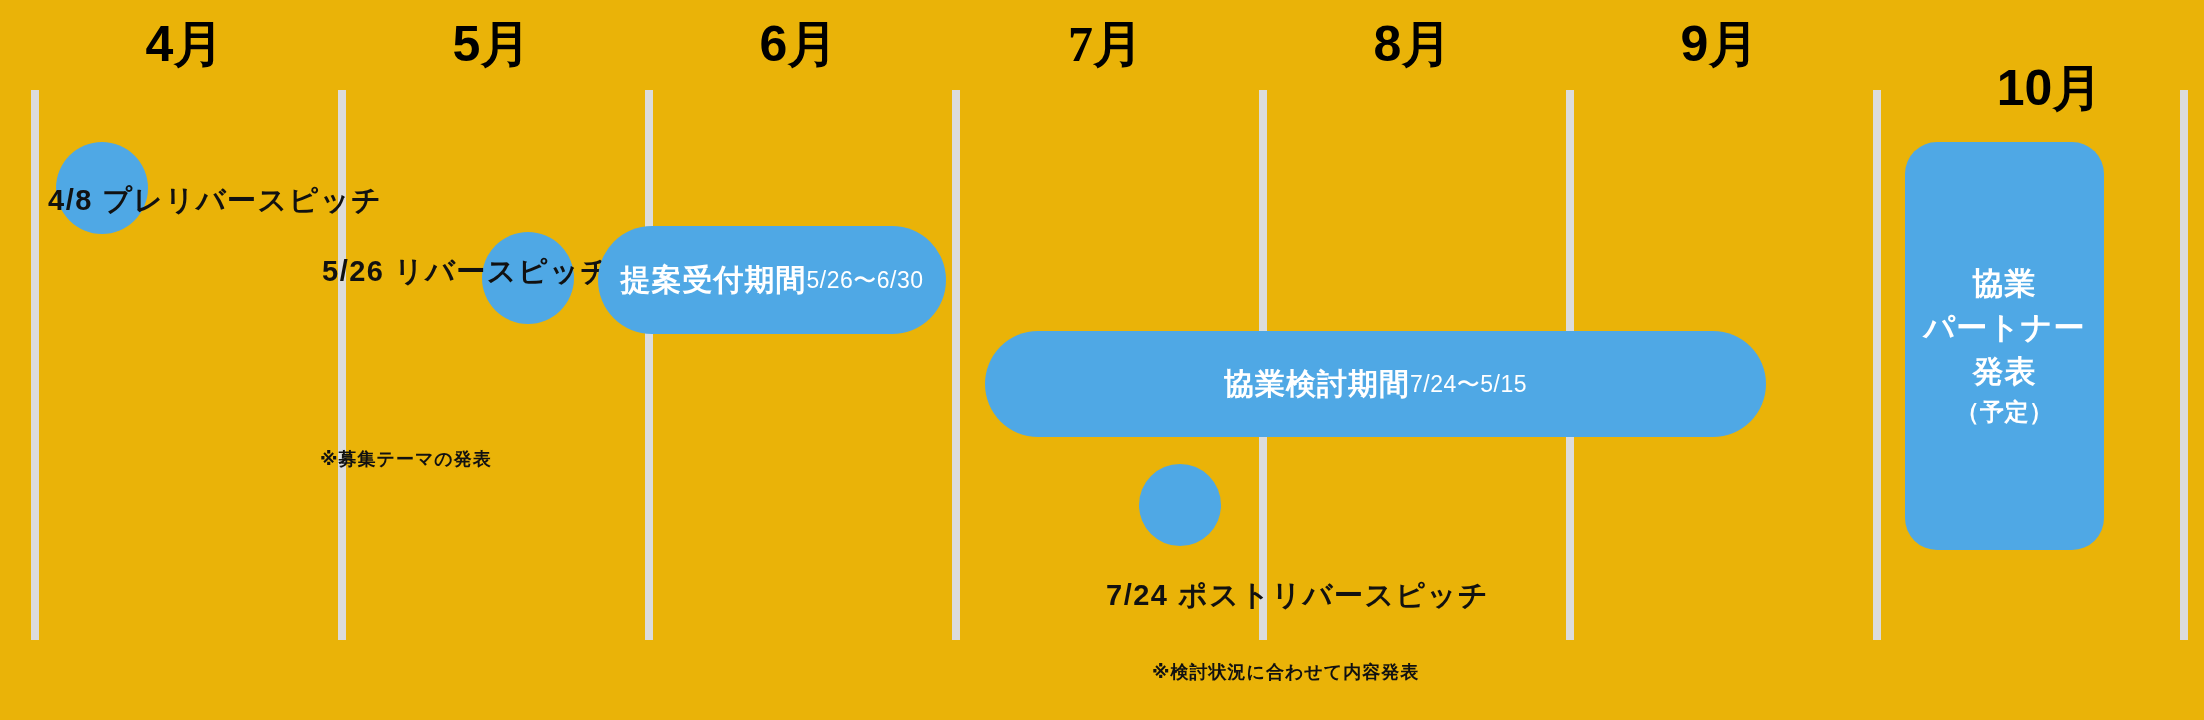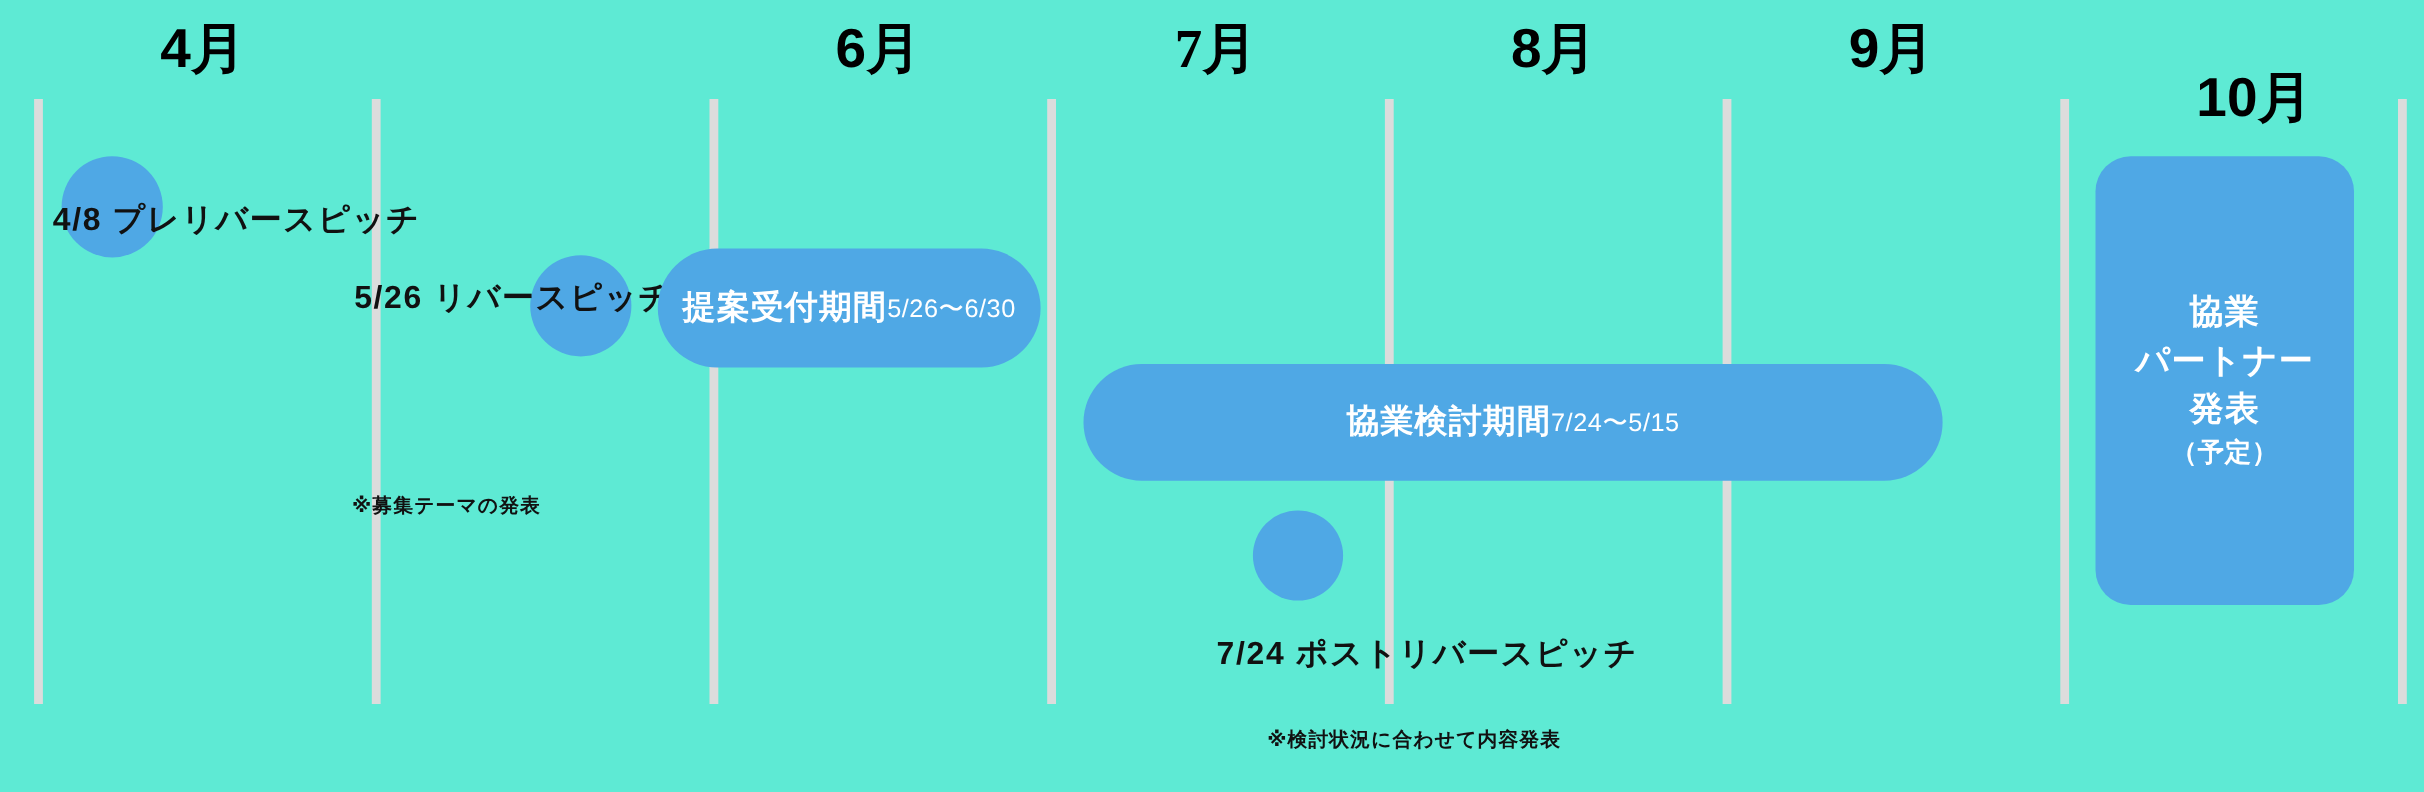--- a/index.html
+++ b/index.html
@@ -7,21 +7,21 @@
     width: 2204px;
     height: 720px;
     background: #ffffff;
     font-family: "Liberation Sans", "DejaVu Sans", sans-serif;
     overflow: hidden;
   }
   #stage {
     position: relative;
     width: 2204px;
     height: 720px;
-    background: #5eead4;
+    background: #eab308;
   }
 
   
   .gridline {
     position: absolute;
     top: 90px;
     width: 8px;
     height: 550px;
     background: #dcdcdc;
   }
@@ -129,20 +129,21 @@
   <div class="gridline" style="left:31px;"></div>
   <div class="gridline" style="left:338px;"></div>
   <div class="gridline" style="left:645px;"></div>
   <div class="gridline" style="left:952px;"></div>
   <div class="gridline" style="left:1259px;"></div>
   <div class="gridline" style="left:1566px;"></div>
   <div class="gridline" style="left:1873px;"></div>
   <div class="gridline" style="left:2180px;"></div>
 
   <div class="month-label" style="left:31px;">4月</div>
+  <div class="month-label" style="left:338px;">5月</div>
   <div class="month-label" style="left:645px;">6月</div>
   <div class="month-label" style="left:952px;font-family:Liberation Serif, serif;">7月</div>
   <div class="month-label" style="left:1259px;">8月</div>
   <div class="month-label" style="left:1566px;">9月</div>
   <div class="month-label" style="left:1896px;margin-top:44px;">10月</div>
 
   <div class="dot" style="left:56px; top:142px; width:92px; height:92px;"></div>
   <div class="caption" style="left:48px; top:181px;">4/8 プレリバースピッチ</div>
 
   <div class="dot" style="left:482px; top:232px; width:92px; height:92px;"></div>
@@ -156,20 +157,20 @@
 
   <div class="pill" style="left:985px; top:331px; width:781px; height:106px;">
     <span class="pill-title">協業検討期間</span>
     <span class="pill-range">7/24〜5/15</span>
   </div>
 
   <div class="dot" style="left:1139px; top:464px; width:82px; height:82px;"></div>
   <div class="caption" style="left:1106px; top:576px;">7/24 ポストリバースピッチ</div>
   <div class="note" style="left:1152px; top:655px;text-align:right;">※検討状況に合わせて内容発表</div>
 
-  <div class="endbox" style="left:1905px; top:142px; width:235px; height:408px;">
+  <div class="endbox" style="left:1905px; top:142px; width:199px; height:408px;">
     <span class="eb-line">協業</span>
     <span class="eb-line">パートナー</span>
     <span class="eb-line">発表</span>
     <span class="eb-sub">（予定）</span>
   </div>
 
 </div>
 
 </body></html>

